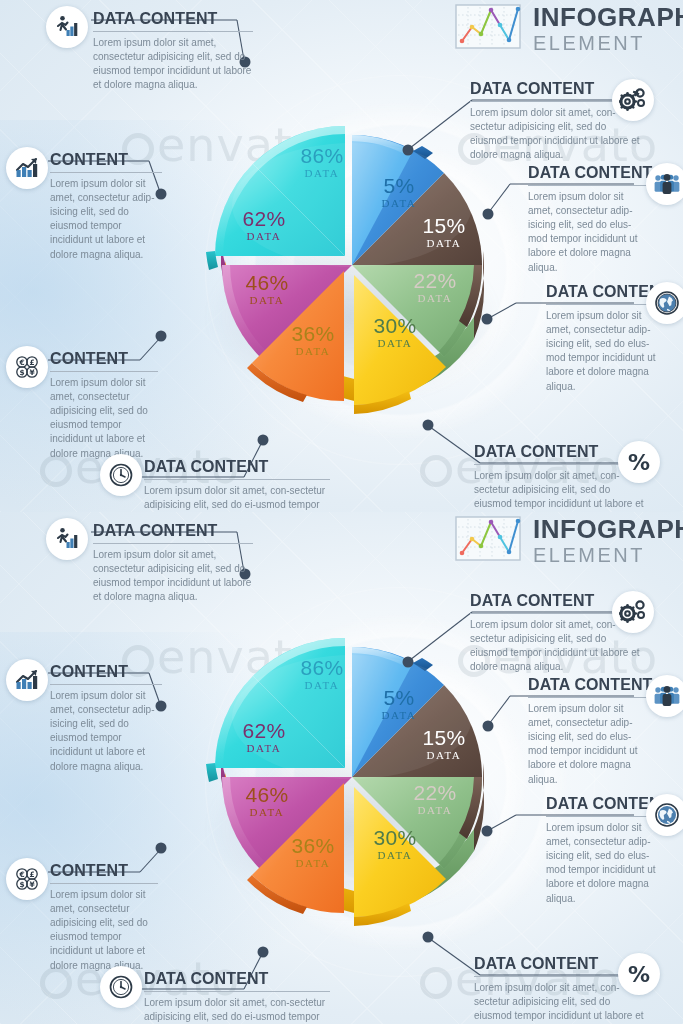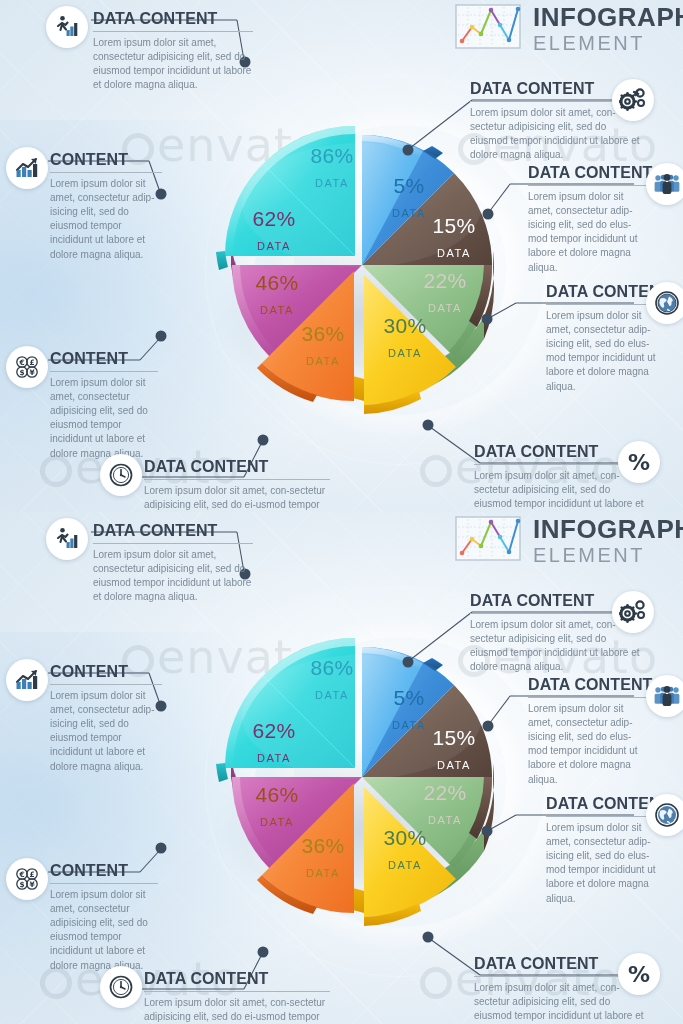--- a/index.html
+++ b/index.html
@@ -49,31 +49,31 @@
              border:5px solid rgba(120,135,148,.16); vertical-align:-4px; margin-right:3px;}
 
   
   .brand { position:absolute; left:452px; top:2px; display:flex; align-items:center; gap:9px; }
   .brand-ico { width:72px; height:52px; flex:none; }
   .brand-txt { line-height:1; }
   .brand-1 { font-size:26px; font-weight:bold; color:#3e4a58; letter-spacing:.5px; white-space:nowrap;}
   .brand-2 { font-size:20px; color:#8d9aa6; letter-spacing:2.5px; margin-top:3px; }
 
   
-  .pie-wrap { position:absolute; left:207px; top:55px; width:310px; height:355px; }
+  .pie-wrap { position:absolute; left:197px; top:55px; width:310px; height:355px; }
   .pie-shadow {
     position:absolute; left:8px; top:172px; width:296px; height:180px; border-radius:50%;
     background: radial-gradient(ellipse at 50% 50%, rgba(110,135,160,.30) 0%, rgba(110,135,160,0) 70%);
     filter: blur(4px);
   }
   svg.pie { position:absolute; left:0; top:0; overflow:visible; }
 
   .seg-label { position:absolute; text-align:center; pointer-events:none; line-height:1; }
   .seg-label .pct { font-size:21px; font-weight:400; letter-spacing:.3px; display:block; }
-  .seg-label .sub { font-size:11px; letter-spacing:1.6px; display:block; margin-top:12px; }
+  .seg-label .sub { font-size:11px; letter-spacing:1.6px; display:block; margin-top:2px;font-family:Liberation Serif, serif; }
 
   
   .callout { position:absolute; }
   .co-title { font-size:16px; font-weight:bold; color:#384453; letter-spacing:.1px;
               white-space:nowrap; line-height:1.1; }
   .co-rule { height:1px; background:#aab6c2; margin:3px 0 4px 0; }
   .co-body { font-size:10px; line-height:1.42; color:#7d8b98; }
   .co-body.r { text-align:left; }
 
   .ico {

